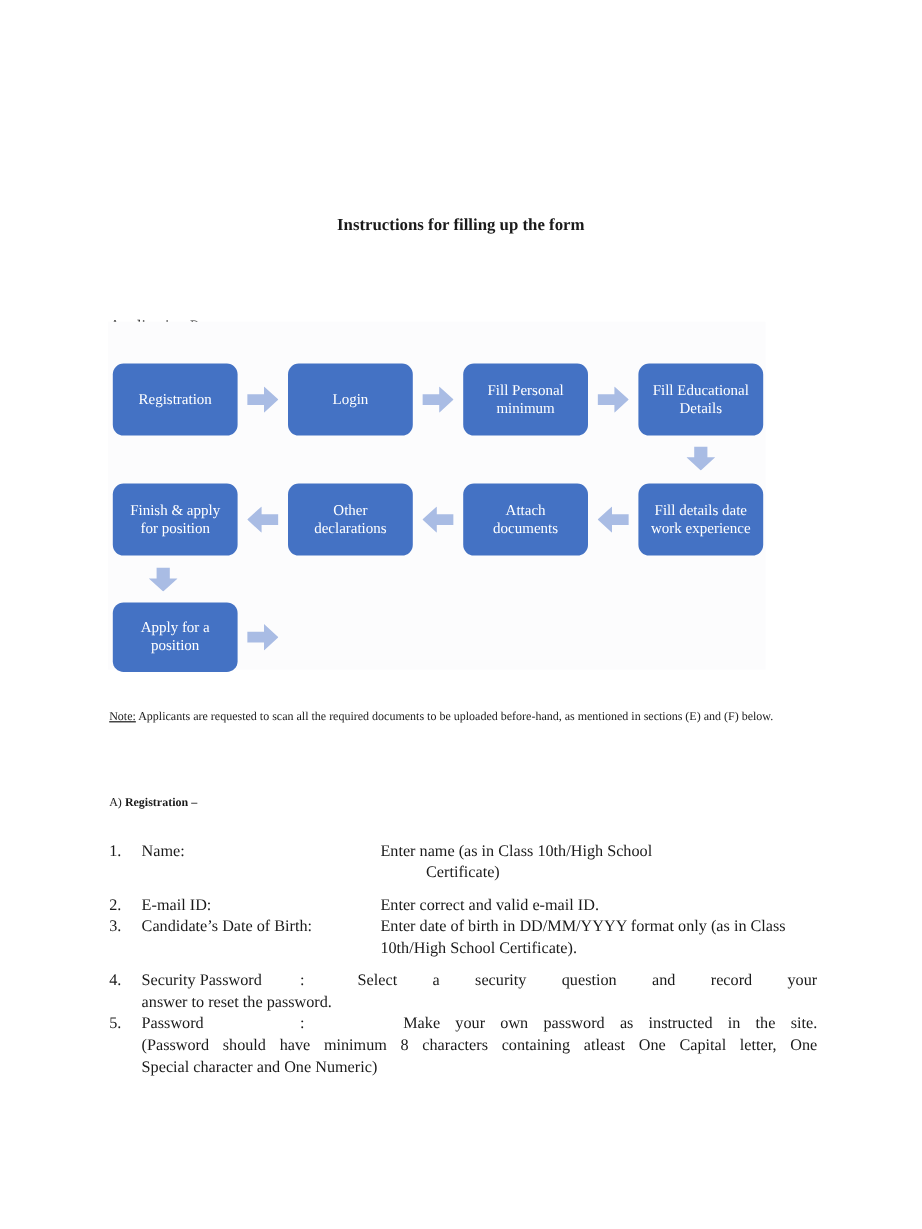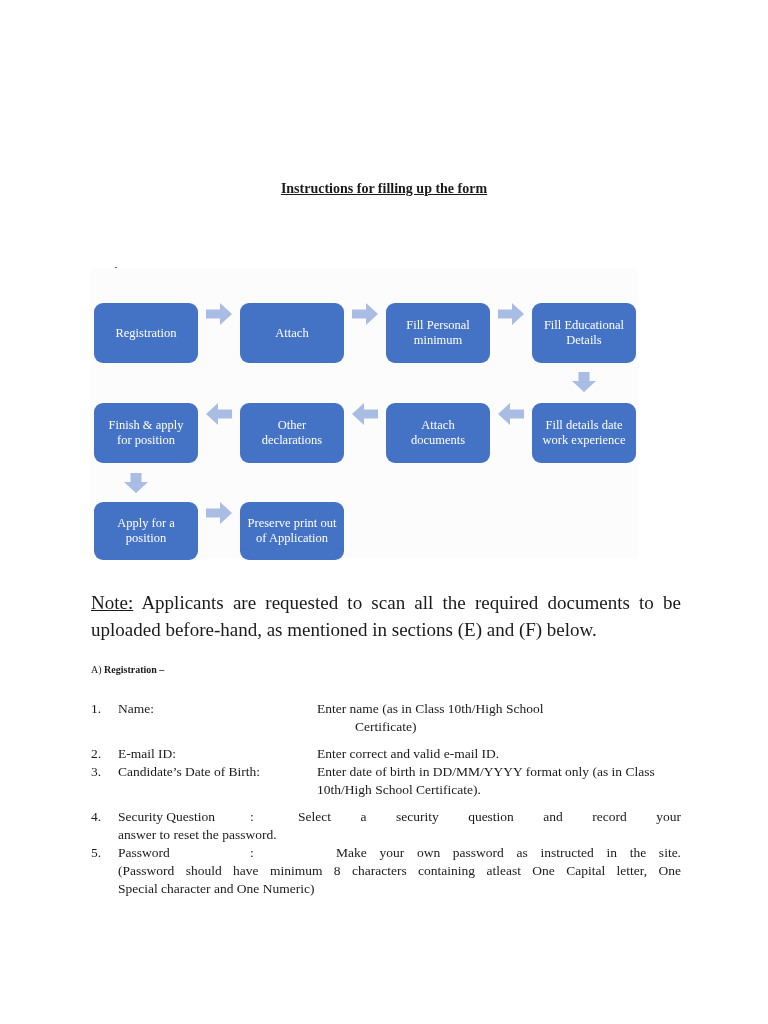--- a/index.html
+++ b/index.html
@@ -12,52 +12,52 @@
   body{
     width:768px;height:1024px;position:relative;background:#ffffff;
     font-family:"Liberation Serif","DejaVu Serif",serif;
     color:#1a1a1a;overflow:hidden;
   }
   
   .doc-title{
     position:absolute;top:181px;left:0;width:768px;text-align:center;
     font-weight:bold;font-size:14px;
   }
-  .doc-title span{text-decoration:underline;text-align:center;}
+  .doc-title span{text-align:center;}
   
   .section-label{
     position:absolute;left:91px;top:264px;font-size:13.5px;
     text-decoration:underline;
   }
   
   .chart{
     position:absolute;left:90px;top:268px;width:548px;height:290px;
     background:var(--chart-bg);
   }
-  .crow{position:absolute;display:flex;align-items:flex-start;}
+  .crow{position:absolute;display:flex;align-items:center;}
   .crow1{top:35px;left:4px;}
   .crow2{top:135px;left:4px;}
   .crow3{top:234px;left:4px;}
   .fbox{
     width:104px;min-height:60px;box-sizing:border-box;
     background:var(--box-blue);color:var(--box-text);
     border-radius:9px;display:flex;align-items:center;justify-content:center;
     text-align:center;font-size:12.5px;line-height:15px;padding:3px 7px;
   }
   .crow3 .fbox{min-height:58px;}
   .acell{width:42px;display:flex;align-items:center;justify-content:center;}
   .acell svg{display:block;}
   .darrow{position:absolute;width:24px;height:20px;}
   .darrow1{left:482px;top:104px;}
   .darrow2{left:34px;top:205px;}
   .arrow-fill{fill:var(--arrow-blue);}
   
   .note{
     position:absolute;left:91px;top:589px;width:590px;
-    font-size:19px;line-height:27px;text-align:justify;
+    font-size:10px;line-height:17px;text-align:justify;
   }
   .note .note-label{text-decoration:underline;}
   
   .reg-heading{position:absolute;left:91px;top:664px;font-size:10px;}
   .reg-heading .bold{font-weight:bold;}
   
   .list{position:absolute;left:91px;top:700px;width:590px;font-size:13.5px;line-height:18px;}
   .item{display:flex;align-items:flex-start;}
   .item .num{width:27px;flex:none;}
   .item .label{width:199px;flex:none;}
@@ -83,21 +83,21 @@
 
 <div class="chart">
 
   <div class="crow crow1">
     <div class="fbox">Registration</div>
     <span class="acell">
       <svg width="26" height="22" viewBox="0 0 26 22">
           <path class="arrow-fill" d="M0 6.5 H14 V0 L26 11 L14 22 V15.5 H0 Z"></path>
         </svg>
     </span>
-    <div class="fbox">Attach</div>
+    <div class="fbox">Login</div>
     <span class="acell">
       <svg width="26" height="22" viewBox="0 0 26 22">
           <path class="arrow-fill" d="M0 6.5 H14 V0 L26 11 L14 22 V15.5 H0 Z"></path>
         </svg>
     </span>
     <div class="fbox">Fill Personal minimum</div>
     <span class="acell">
       <svg width="26" height="22" viewBox="0 0 26 22">
           <path class="arrow-fill" d="M0 6.5 H14 V0 L26 11 L14 22 V15.5 H0 Z"></path>
         </svg>
@@ -139,21 +139,20 @@
       </svg>
   </span>
 
   <div class="crow crow3">
     <div class="fbox">Apply for  a position</div>
     <span class="acell">
       <svg width="26" height="22" viewBox="0 0 26 22">
           <path class="arrow-fill" d="M0 6.5 H14 V0 L26 11 L14 22 V15.5 H0 Z"></path>
         </svg>
     </span>
-    <div class="fbox">Preserve print out of Application</div>
   </div>
 
 </div>
 
 <div class="note">
   <span class="note-label">Note:</span><span> Applicants are requested to scan all the required documents to be uploaded before-hand, as mentioned in sections (E) and (F) below.</span>
 </div>
 
 <div class="reg-heading">
   <span>A) </span><span class="bold">Registration –</span>
@@ -179,21 +178,21 @@
   <div class="item mb9">
     <span class="num">3.</span>
     <span class="label">Candidate’s Date of Birth:</span>
     <div class="desc">Enter date of birth in DD/MM/YYYY format only (as in Class 10th/High School Certificate).</div>
   </div>
 
   <div class="item">
     <span class="num">4.</span>
     <div class="content">
       <div class="jline">
-        <span class="jlabel">Security Question</span>
+        <span class="jlabel">Security Password</span>
         <span class="jcolon4">:</span>
         <span class="jrest">Select a security question and record your</span>
       </div>
       <div>answer to reset the password.</div>
     </div>
   </div>
 
   <div class="item">
     <span class="num">5.</span>
     <div class="content">

